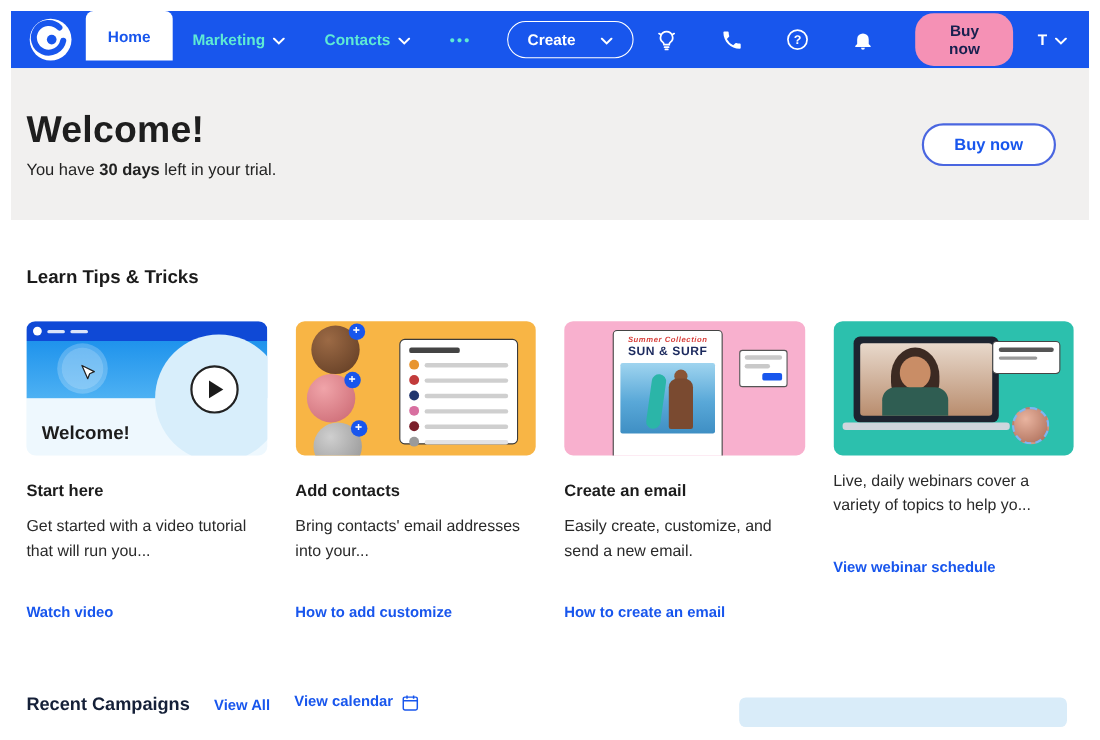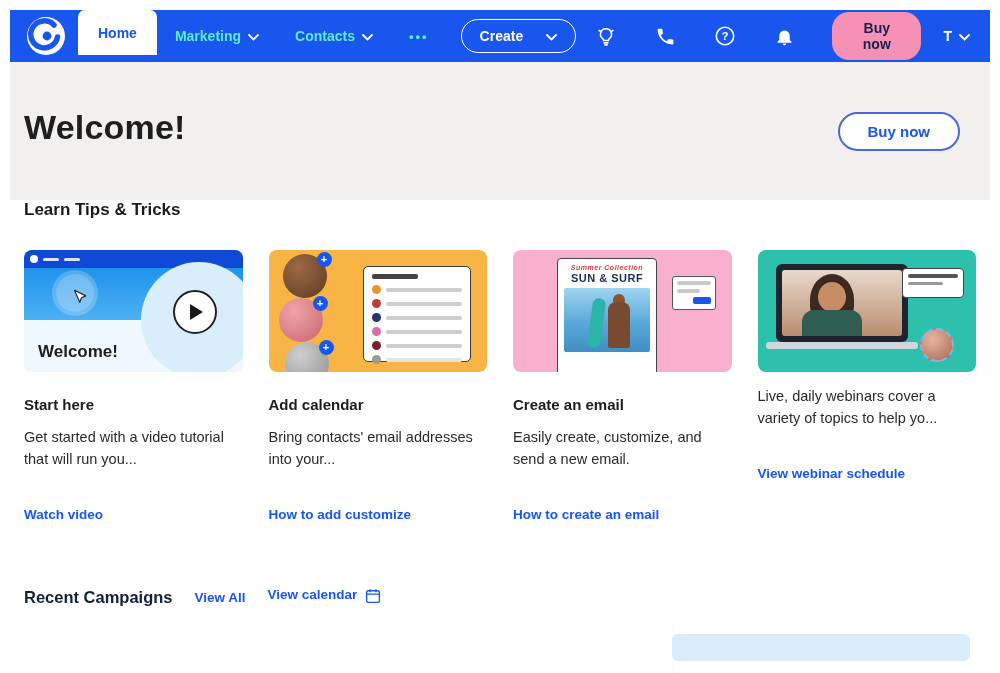--- a/index.html
+++ b/index.html
@@ -22,21 +22,21 @@
 
   
   .welcome { background:#F1F0EF; height:138px; display:flex; align-items:center; justify-content:space-between; padding:0 30px 0 14px; }
   .welcome h1 { font-size:34px; font-weight:800; color:#1e1e1e; letter-spacing:.2px; margin-bottom:8px; }
   .trial-line { font-size:15px; color:#222; }
   .trial-line b { font-weight:700; }
   .welcome-buy { background:#fff; border:2px solid #4a66e0; color:#1856ED; font-family:inherit; font-weight:700; font-size:15px; border-radius:20px; padding:9px 28px; cursor:pointer; }
 
   
   .section-pad { padding:0 14px; }
-  .tips-heading { font-size:17px; font-weight:800; color:#1b1b1b; }
+  .tips-heading { margin-top:42px; font-size:17px; font-weight:800; color:#1b1b1b; }
   .cards { margin-top:30px; display:grid; grid-template-columns:repeat(4,1fr); gap:26px; }
   .card {}
   .thumb { height:122px; border-radius:8px; position:relative; overflow:hidden; cursor:pointer; }
   .card-title { margin-top:24px; font-size:15px; font-weight:700; color:#1c1c1c; }
   .card-body { margin-top:14px; font-size:14.5px; line-height:1.5; color:#2a2a2a; min-height:44px; }
   .card-link { margin-top:36px; font-size:13.5px; font-weight:700; color:#1856ED; cursor:pointer; display:inline-block; }
 
   
   .thumb1 { background:#eef8fe; }
   .t1-topbar { height:18px; background:#0f49d6; display:flex; align-items:center; gap:5px; padding:0 6px; }
@@ -178,20 +178,23 @@
               <path d="M1 1l4.5 4.5L10 1" stroke="#fff" stroke-width="1.8" fill="none" stroke-linecap="round"></path>
             </svg>
         </span>
       </div>
     </div>
   </header>
 
   <section class="welcome">
     <div>
       <h1>Welcome!</h1>
+      <div class="trial-line">
+        <span>You have </span><b>30 days</b><span> left in your trial.</span>
+      </div>
     </div>
     <button class="welcome-buy">Buy now</button>
   </section>
 
   <div class="section-pad">
     <h2 class="tips-heading">Learn Tips &amp; Tricks</h2>
 
     <div class="cards">
 
       <div class="card">
@@ -248,21 +251,21 @@
             <div class="t2-row">
                 <span class="pic" style="background:#7a1f2b;"></span>
                 <span class="line"></span>
               </div>
             <div class="t2-row">
                 <span class="pic" style="background:#9a9a9a;"></span>
                 <span class="line" style="background:#e3e3e3;"></span>
               </div>
           </div>
         </div>
-        <div class="card-title">Add calendar</div>
+        <div class="card-title">Add contacts</div>
         <div class="card-body">Bring contacts' email addresses into your...</div>
         <a class="card-link">How to add customize</a>
       </div>
 
       <div class="card">
         <div class="thumb thumb3">
           <div class="t3-card">
             <div class="t3-script">Summer Collection</div>
             <div class="t3-title">SUN &amp; SURF</div>
             <div class="t3-photo">

